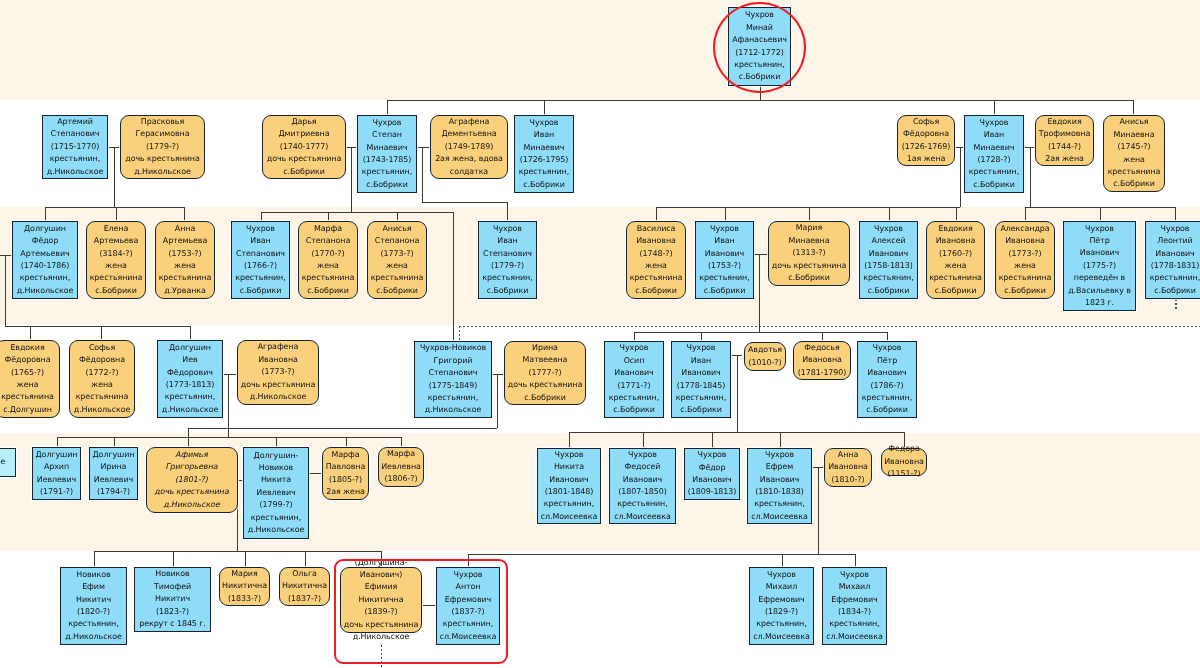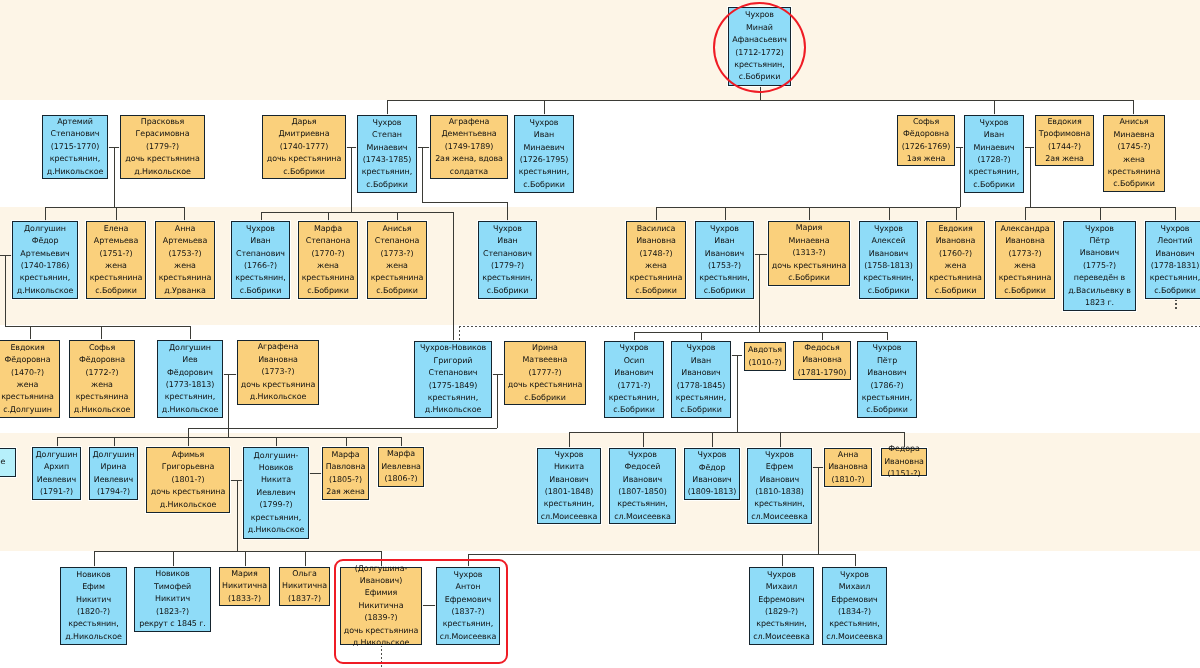--- a/index.html
+++ b/index.html
@@ -13,21 +13,21 @@
   .ln.v{width:1px;}
   .ln.h.dot{height:1.6px;background:repeating-linear-gradient(to right,#4f4f4b 0 2px,transparent 2px 4px);}
   .ln.v.dot{width:1.6px;background:repeating-linear-gradient(to bottom,#4f4f4b 0 2px,transparent 2px 4px);}
   .node{position:absolute;box-sizing:border-box;border:1px solid #15242e;
         box-shadow:0 0 0 1px rgba(255,255,255,0.92);
         display:flex;flex-direction:column;align-items:center;justify-content:center;
         font-size:7.95px;line-height:1.56;color:#101010;text-align:center;
         letter-spacing:-0.01em;}
   .node.b{background:#8fdcf8;}
   .node.bl{background:#b6f0fb;}
-  .node.o{background:#fad07c;border-radius:0;}
+  .node.o{background:#fad07c;border-radius:9px;}
   .node span{display:block;white-space:nowrap;}
   .hl{position:absolute;box-sizing:border-box;border:2.8px solid #ef1c25;}
   .hl.circle{border-radius:50%;}
   .hl.rect{border-radius:9px;}
 </style>
 </head>
 <body>
 
 <div id="stage">
   <div id="bands">
@@ -214,21 +214,21 @@
         <span>Долгушин</span>
         <span>Фёдор</span>
         <span>Артемьевич</span>
         <span>(1740-1786)</span>
         <span>крестьянин,</span>
         <span>д.Никольское</span>
       </div>
       <div class="node o" style="left: 86px; top: 221px; width: 60px; height: 78px; background: rgb(250, 208, 124); border-color: rgb(21, 36, 46);">
         <span>Елена</span>
         <span>Артемьева</span>
-        <span>(1751-?)</span>
+        <span>(3184-?)</span>
         <span>жена</span>
         <span>крестьянина</span>
         <span>с.Бобрики</span>
       </div>
       <div class="node o" style="left: 155px; top: 221px; width: 60px; height: 78px; background: rgb(250, 208, 124); border-color: rgb(21, 36, 46);">
         <span>Анна</span>
         <span>Артемьева</span>
         <span>(1753-?)</span>
         <span>жена</span>
         <span>крестьянина</span>
@@ -326,21 +326,21 @@
         <span>Чухров</span>
         <span>Леонтий</span>
         <span>Иванович</span>
         <span>(1778-1831)</span>
         <span>крестьянин,</span>
         <span>с.Бобрики</span>
       </div>
       <div class="node o" style="left: -5px; top: 340px; width: 65px; height: 78px; background: rgb(250, 208, 124); border-color: rgb(21, 36, 46);">
         <span>Евдокия</span>
         <span>Фёдоровна</span>
-        <span>(1470-?)</span>
+        <span>(1765-?)</span>
         <span>жена</span>
         <span>крестьянина</span>
         <span>с.Долгушин</span>
       </div>
       <div class="node o" style="left: 69px; top: 340px; width: 66px; height: 78px; background: rgb(250, 208, 124); border-color: rgb(21, 36, 46);">
         <span>Софья</span>
         <span>Фёдоровна</span>
         <span>(1772-?)</span>
         <span>жена</span>
         <span>крестьянина</span>
@@ -417,21 +417,21 @@
         <span>Архип</span>
         <span>Иевлевич</span>
         <span>(1791-?)</span>
       </div>
       <div class="node b" style="left: 89px; top: 447px; width: 49px; height: 53px; background: rgb(143, 220, 248); border-color: rgb(21, 36, 46);">
         <span>Долгушин</span>
         <span>Ирина</span>
         <span>Иевлевич</span>
         <span>(1794-?)</span>
       </div>
-      <div class="node o" style="left: 146px; top: 447px; width: 84px; height: 66px; background: rgb(250, 208, 124); border-color: rgb(21, 36, 46);">
+      <div class="node o" style="left: 146px; top: 447px; width: 92px; height: 66px; background: rgb(250, 208, 124); border-color: rgb(21, 36, 46); font-style: italic;">
         <span>Афимья</span>
         <span>Григорьевна</span>
         <span>(1801-?)</span>
         <span>дочь крестьянина</span>
         <span>д.Никольское</span>
       </div>
       <div class="node b" style="left: 243px; top: 447px; width: 66px; height: 92px; background: rgb(143, 220, 248); border-color: rgb(21, 36, 46);">
         <span>Долгушин-</span>
         <span>Новиков</span>
         <span>Никита</span>
@@ -509,21 +509,21 @@
       <div class="node o" style="left: 219px; top: 567px; width: 51px; height: 39px; background: rgb(250, 208, 124); border-color: rgb(21, 36, 46);">
         <span>Мария</span>
         <span>Никитична</span>
         <span>(1833-?)</span>
       </div>
       <div class="node o" style="left: 279px; top: 567px; width: 51px; height: 39px; background: rgb(250, 208, 124); border-color: rgb(21, 36, 46);">
         <span>Ольга</span>
         <span>Никитична</span>
         <span>(1837-?)</span>
       </div>
-      <div class="node o" style="left: 340px; top: 567px; width: 82px; height: 78px; background: rgb(250, 208, 124); border-color: rgb(21, 36, 46);">
+      <div class="node o" style="left: 340px; top: 567px; width: 82px; height: 66px; background: rgb(250, 208, 124); border-color: rgb(21, 36, 46);">
         <span>(Долгушина-</span>
         <span>Иванович)</span>
         <span>Ефимия</span>
         <span>Никитична</span>
         <span>(1839-?)</span>
         <span>дочь крестьянина</span>
         <span>д.Никольское</span>
       </div>
       <div class="node b" style="left: 436px; top: 567px; width: 64px; height: 78px; background: rgb(143, 220, 248); border-color: rgb(21, 36, 46);">
         <span>Чухров</span>

